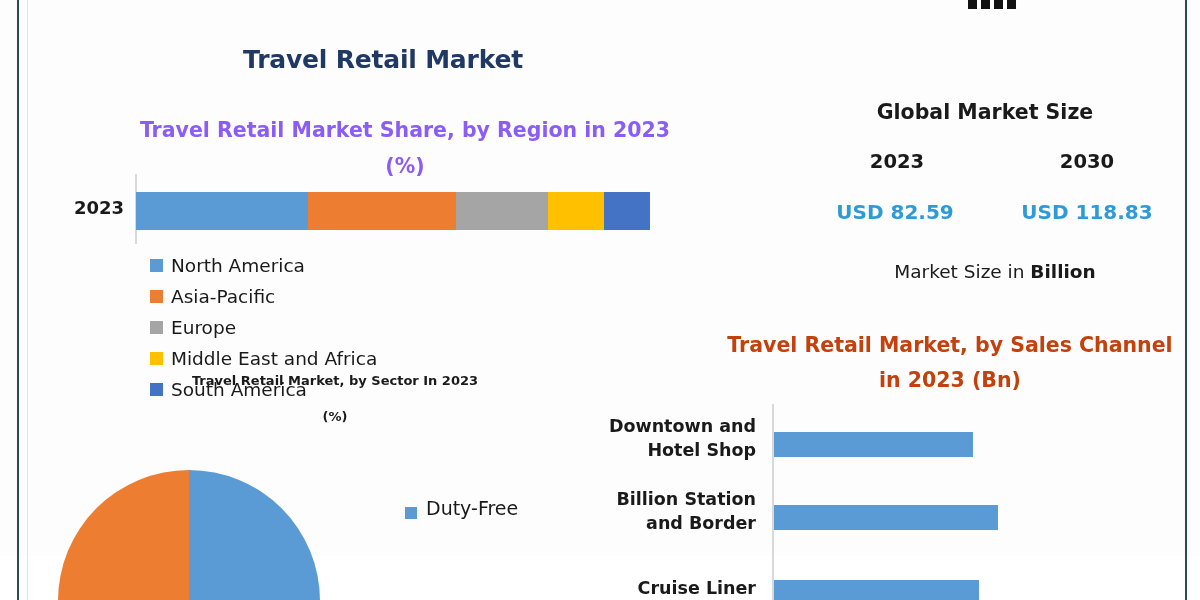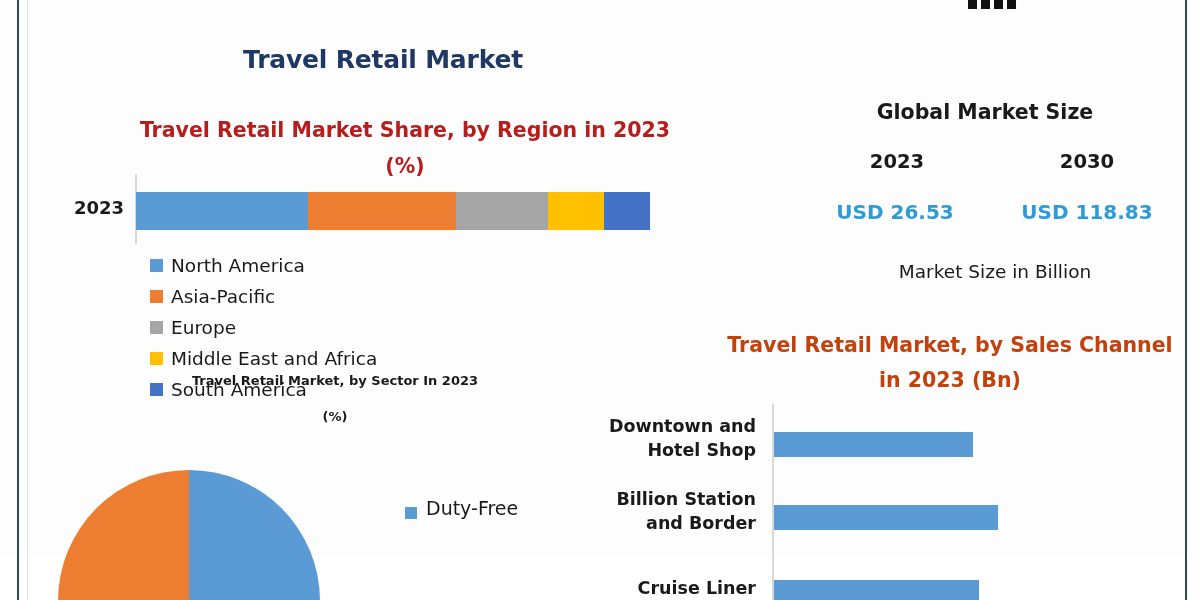--- a/index.html
+++ b/index.html
@@ -21,21 +21,21 @@
   
   .main-title{
     position:absolute;left:183px;top:45px;width:400px;
     text-align:center;color:#1f3864;font-weight:bold;font-size:25px;
     letter-spacing:-0.2px;white-space:nowrap;
   }
 
   
   .region-title{
     position:absolute;left:120px;top:112px;width:570px;text-align:center;
-    font-size:20.5px;font-weight:bold;color:#b91c1c;line-height:36px;
+    font-size:20.5px;font-weight:bold;color:#8b5cf6;line-height:36px;
   }
   .region-axis{position:absolute;left:135px;top:174px;width:1.5px;height:70px;background:#d9d9d9;}
   .region-ylabel{
     position:absolute;left:62px;top:197px;width:62px;text-align:right;
     font-size:18px;font-weight:bold;color:#1a1a1a;
   }
   .stackbar{position:absolute;left:136px;top:192px;height:38px;display:flex;}
   .stackbar .seg{height:38px;}
 
   .region-legend{position:absolute;left:150px;top:250px;width:560px;
@@ -52,21 +52,21 @@
   .gms-year{position:absolute;top:150px;width:170px;text-align:center;
     font-size:19.5px;font-weight:bold;color:#1a1a1a;}
   .gms-year.y1{left:812px;}
   .gms-year.y2{left:1002px;}
   .gms-val{position:absolute;top:200px;width:190px;text-align:center;
     font-size:20px;font-weight:bold;color:#2e9bd6;}
   .gms-val.v1{left:800px;}
   .gms-val.v2{left:992px;}
   .gms-foot{position:absolute;left:800px;top:261px;width:390px;text-align:center;
     font-size:18.5px;color:#1a1a1a;}
-  .gms-foot b{font-weight:normal;}
+  .gms-foot b{font-weight:bold;}
 
   
   .sector-title{
     position:absolute;left:55px;top:363px;width:560px;text-align:center;
     font-size:13px;font-weight:bold;color:#1a1a1a;line-height:36px;
   }
   .pie-wrap{position:absolute;left:58px;top:470px;width:262px;height:262px;}
   .pie{width:262px;height:262px;border-radius:50%;
        background:conic-gradient(from 0deg,
           #5b9bd5 0deg 187deg,
@@ -134,21 +134,21 @@
     </div>
     <div class="lg">
       <span class="sw" style="background:#4472c4;"></span>
       <span class="lb">South America</span>
     </div>
   </div>
 
   <div class="gms-title">Global Market Size</div>
   <div class="gms-year y1">2023</div>
   <div class="gms-year y2">2030</div>
-  <div class="gms-val v1">USD 26.53</div>
+  <div class="gms-val v1">USD 82.59</div>
   <div class="gms-val v2">USD 118.83</div>
   <div class="gms-foot">
     <span>Market Size in </span><b>Billion</b>
   </div>
 
   <div class="sector-title">
     <div>Travel Retail Market, by Sector In 2023</div>
     <div>(%)</div>
   </div>
   <div class="pie-wrap">

